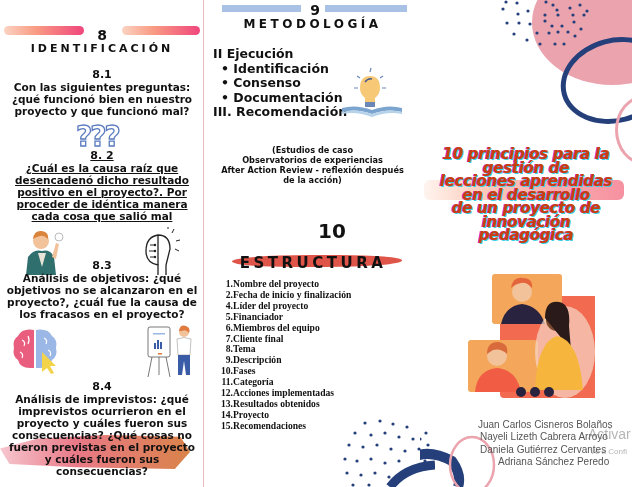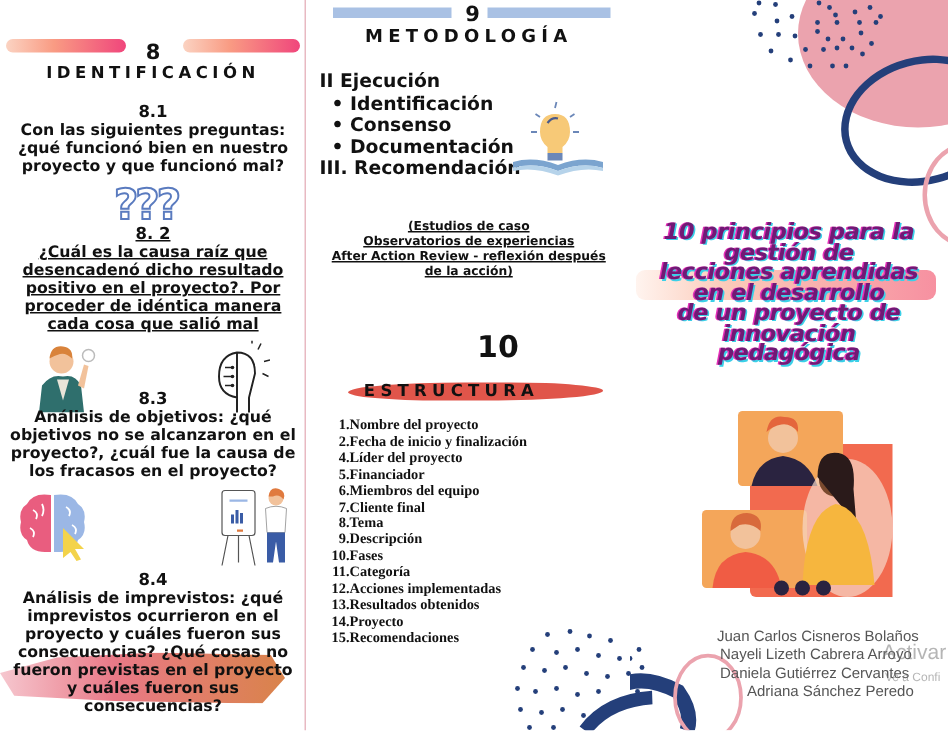--- a/index.html
+++ b/index.html
@@ -25,34 +25,34 @@
     background: linear-gradient(90deg, #f6c7cf 0%, #e97987 40%, #d9834a 100%);
     clip-path: polygon(0 40%, 20% 10%, 55% 0, 95% 5%, 100% 50%, 92% 100%, 40% 95%, 5% 85%); }
 
   
   .bar-l { position: absolute; top: 5px; left: 222px; width: 79px; height: 7px; background: #a9c1e4; }
   .bar-r { position: absolute; top: 5px; left: 325px; width: 82px; height: 7px; background: #a9c1e4; }
   .method { position: absolute; top: 47px; left: 213px; font-weight: bold; font-size: 12.5px; line-height: 14.5px; }
   .method li { list-style: none; }
   .method .sub { padding-left: 8px; }
   .method .sub::before { content: "• "; }
-  .paren { position: absolute; top: 145px; left: 210px; width: 205px; text-align: center; font-weight: bold; font-size: 8.2px; line-height: 10px; text-decoration: underline; }
+  .paren { position: absolute; top: 145px; left: 210px; width: 205px; text-align: center; font-weight: bold; font-size: 8.2px; line-height: 10px; }
   .red-brush { position: absolute; top: 255px; left: 232px; width: 170px; height: 12px;
     background: #e0554a; border-radius: 50% 40% 50% 40% / 60% 50% 60% 50%; }
   .structure { position: absolute; top: 279px; left: 217px; font-weight: bold; font-size: 9.6px; line-height: 10.9px; font-family: Liberation Serif, serif; }
   .structure li { list-style: none; white-space: nowrap; }
   .structure .num { display: inline-block; width: 16px; text-align: right; }
 
   
   .pink-blob { position: absolute; left: 112px; top: -40px; width: 160px; height: 125px; border-radius: 50%; background: #eba3ae; }
   .ring { position: absolute; border-radius: 50%; border: 5px solid #243f7a; }
   .ring-pink { position: absolute; border-radius: 50%; border: 3px solid #eba3ae; }
   .title-main { position: absolute; top: 148px; left: 0; width: 212px; text-align: center;
     font-family: "DejaVu Sans", sans-serif; font-weight: bold; font-style: italic;
-    font-size: 15px; line-height: 13.5px; color: #701a75;
+    font-size: 15px; line-height: 13.5px; color: #c2410c;
     text-shadow: -1px 0 #e52fb8, 1px 1px #3ad0e8; letter-spacing: -0.3px; }
   .title-brush { position: absolute; top: 180px; left: 4px; width: 200px; height: 20px;
     background: linear-gradient(90deg, #fff2ec 0%, #fbc1ad 30%, #f57d90 100%); border-radius: 6px; opacity: 0.85; }
   .authors { position: absolute; top: 419px; left: 58px; width: 160px; font-family: "Liberation Sans", sans-serif;
     font-size: 10px; line-height: 12.3px; color: #555; }
   .authors div { white-space: nowrap; }
   .watermark { position: absolute; font-family: "Liberation Sans", sans-serif; color: rgba(120,120,120,0.55); white-space: nowrap; }
 </style>
 </head>
 <body>
@@ -169,21 +169,21 @@
 
 <div class="paren">
   <div>(Estudios de caso</div>
   <div>Observatorios de experiencias</div>
   <div>After Action Review - reflexión después</div>
   <div>de la acción)</div>
 </div>
 
 <div class="sec-num" style="top:219px;left:312px;width:40px;font-size:20px;">10</div>
 <div class="red-brush"></div>
-<div class="sec-title" style="top:254px;left:216px;width:170px;font-size:11px;letter-spacing:3.5px;">ESTRUCTURA</div>
+<div class="sec-title" style="top:254px;left:228px;width:170px;font-size:15px;letter-spacing:3.5px;">ESTRUCTURA</div>
 
 <ul class="structure">
   <li><span class="num">1.</span><span>Nombre del proyecto</span></li>
   <li><span class="num">2.</span><span>Fecha de inicio y finalización</span></li>
   <li><span class="num">4.</span><span>Líder del proyecto</span></li>
   <li><span class="num">5.</span><span>Financiador</span></li>
   <li><span class="num">6.</span><span>Miembros del equipo</span></li>
   <li><span class="num">7.</span><span>Cliente final</span></li>
   <li><span class="num">8.</span><span>Tema</span></li>
   <li><span class="num">9.</span><span>Descripción</span></li>

